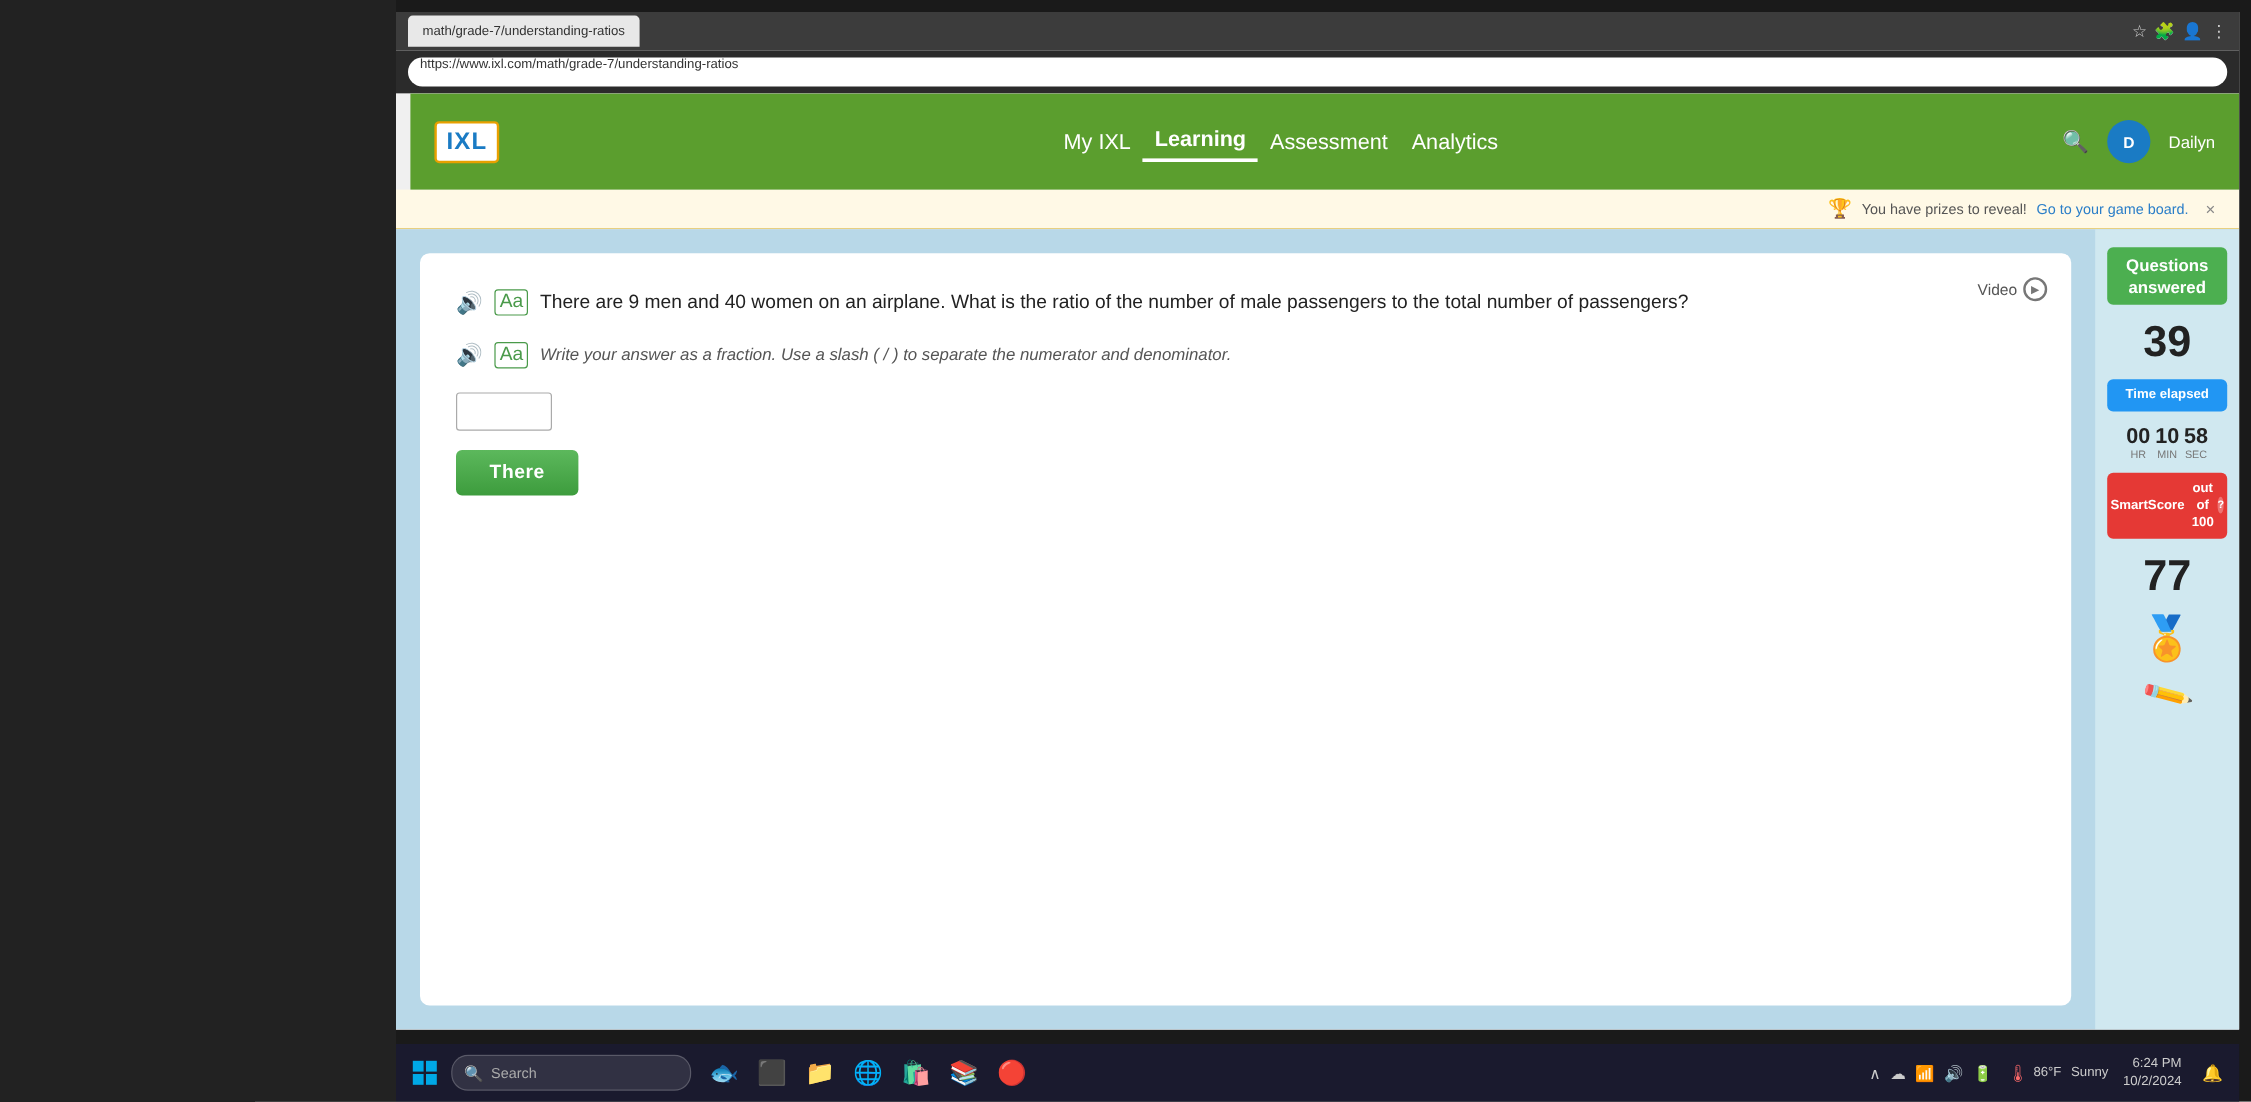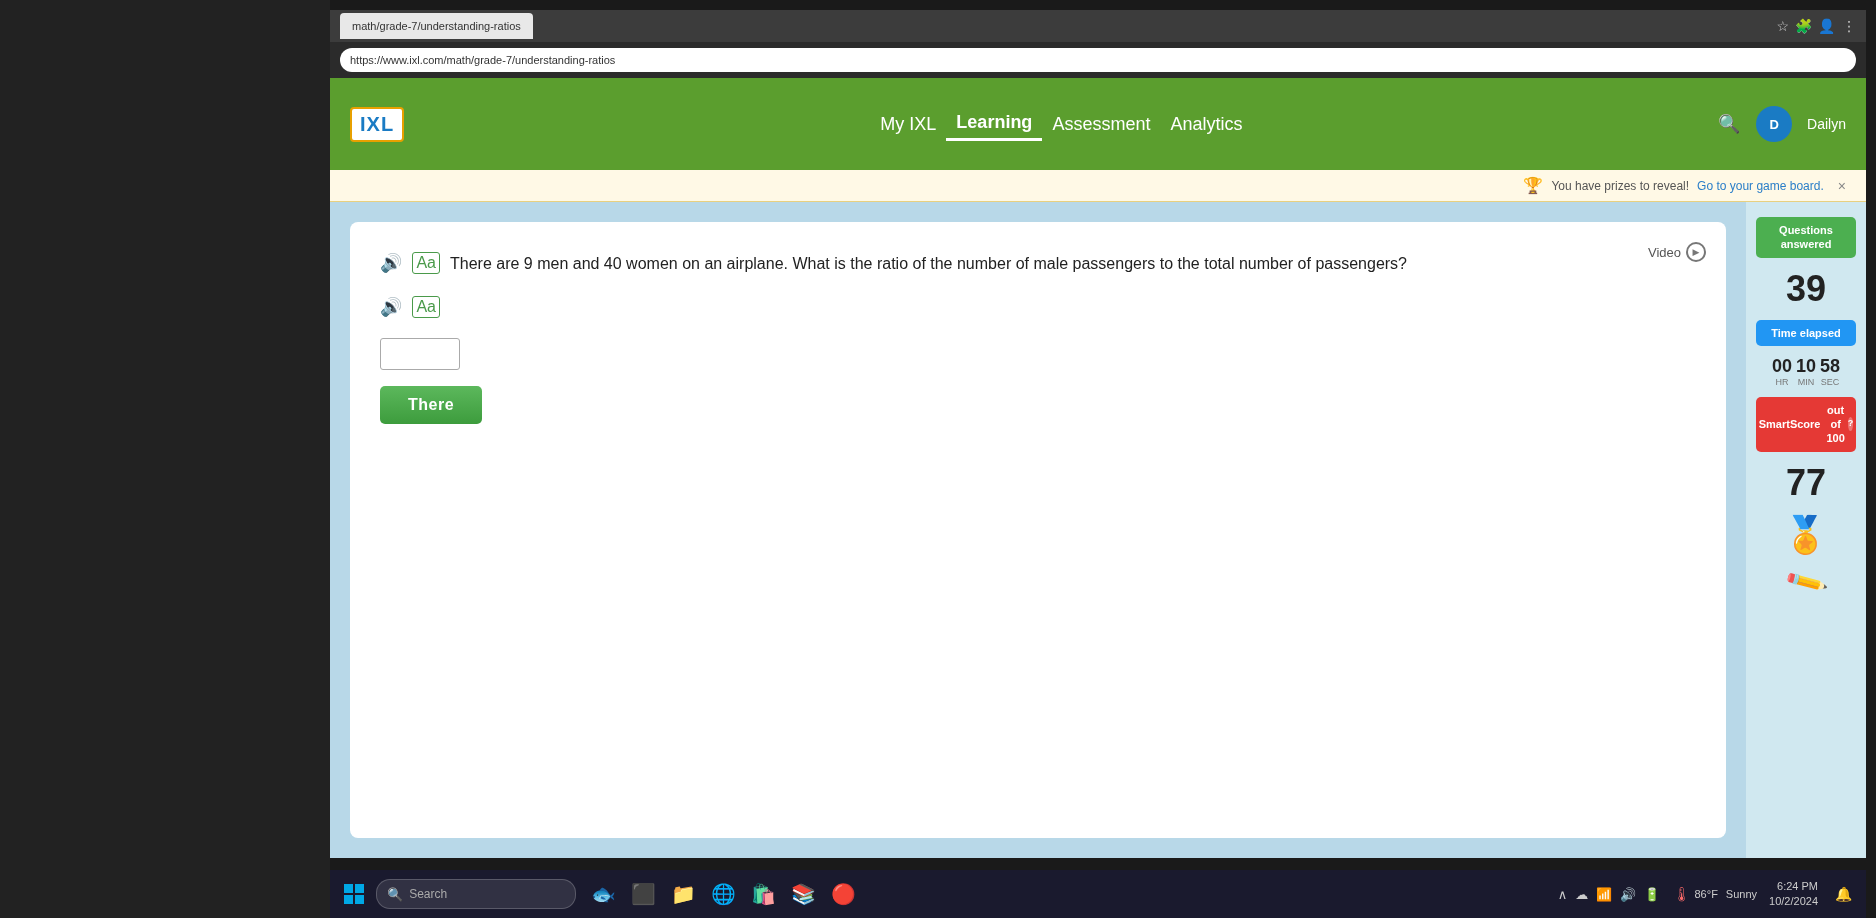--- a/index.html
+++ b/index.html
@@ -62,44 +62,45 @@
       align-items: center;
       padding: 0 10px;
       gap: 8px;
     }
     .url-input {
       background: #fff;
       border-radius: 14px;
       flex: 1;
       height: 24px;
       display: flex;
-      align-items: center;
+      align-items: flex-start;
       padding: 0 10px;
       font-size: 11px;
       color: #333;
     }
 
     
     .ixl-app {
       width: 100%;
       height: calc(100% - 68px);
       background: #f0f0f0;
       display: flex;
       flex-direction: column;
     }
 
     
     .ixl-header {
       background: #5b9e2e;
-      height: 92px;
+      height: 80px;
       display: flex;
       align-items: center;
       padding: 0 20px;
       gap: 30px;
       position: relative;
+      margin-left: 12px;
     }
     .ixl-logo {
       background: #fff;
       border: 2px solid #e8a000;
       border-radius: 4px;
       padding: 4px 8px;
       font-size: 20px;
       font-weight: bold;
       color: #e8a000;
       letter-spacing: 1px;
@@ -322,21 +323,21 @@
       align-items: center;
       gap: 10px;
     }
 
     .questions-answered-btn {
       background: #4caf50;
       color: #fff;
       border: none;
       border-radius: 5px;
       padding: 6px 8px;
-      font-size: 11px;
+      font-size: 14px;
       font-weight: bold;
       text-align: center;
       cursor: pointer;
       width: 100%;
       line-height: 1.3;
     }
 
     .count-display {
       font-size: 36px;
       font-weight: bold;
@@ -607,20 +608,21 @@
           <div class="question-header">
             <span class="audio-icon">🔊</span>
             <span class="translate-icon">Aa</span>
             <span class="question-text">There are 9 men and 40 women on an airplane. What is the ratio of the number of male passengers to the total number of passengers?</span>
           </div>
 
           
           <div class="instruction-row">
             <span class="audio-icon">🔊</span>
             <span class="translate-icon">Aa</span>
+            <span class="instruction-text">Write your answer as a fraction. Use a slash ( / ) to separate the numerator and denominator.</span>
           </div>
 
           
           <input class="answer-input" type="text" placeholder="" style="">
 
           
           <button class="submit-btn">There</button>
 
           
         </div>

